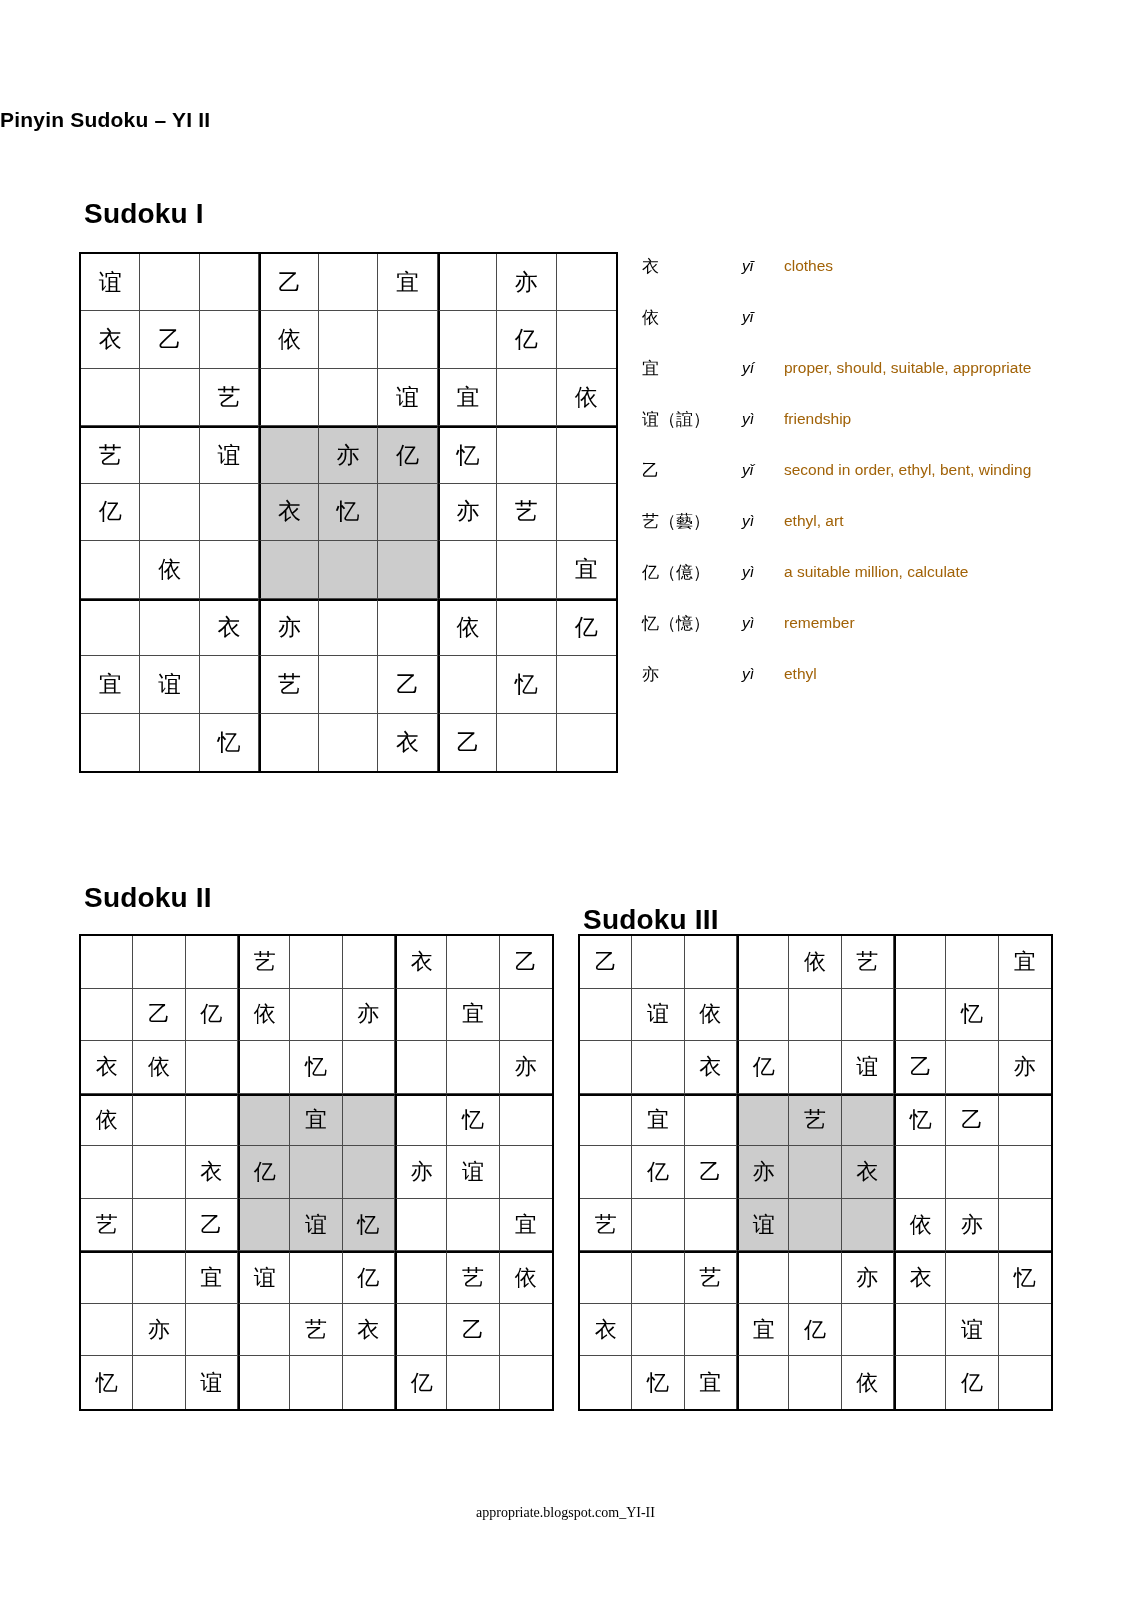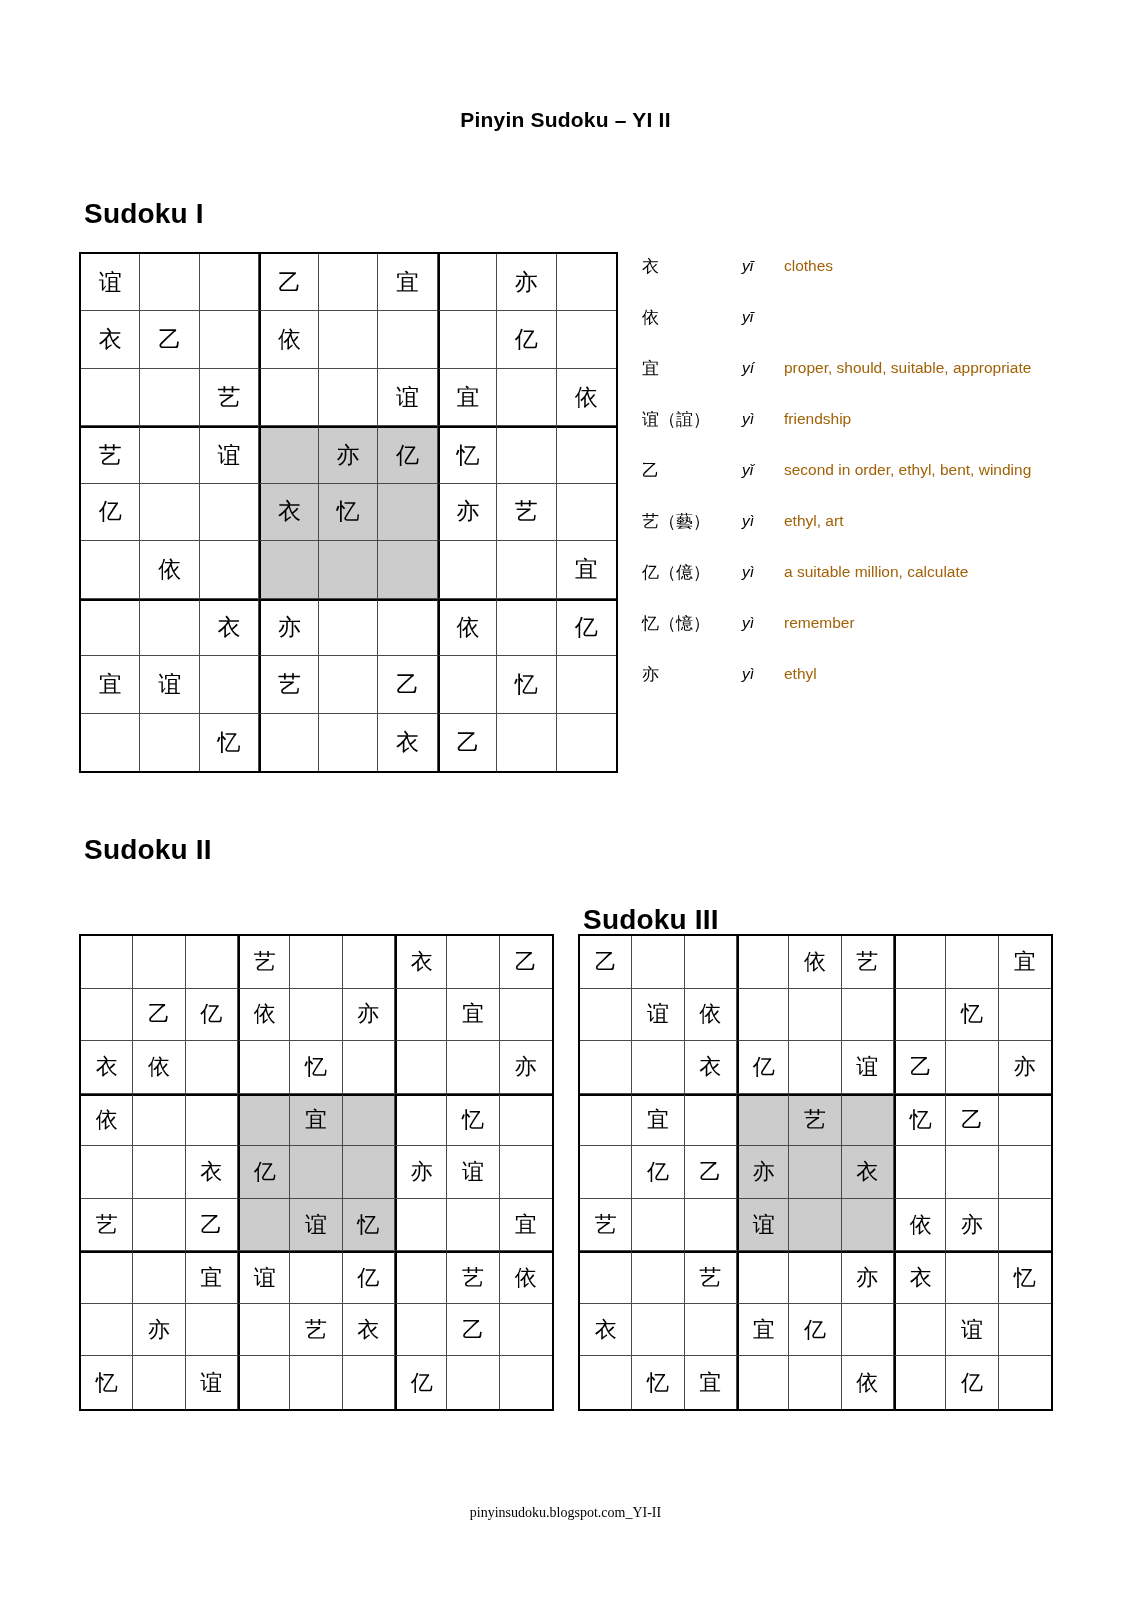--- a/index.html
+++ b/index.html
@@ -17,35 +17,34 @@
     color: #000000;
     overflow: hidden;
   }
 
   
   #page-title {
     position: absolute;
     top: 108px;
     left: 0;
     width: 1131px;
-    text-align: center;
     font-size: 21px;
     font-weight: bold;
     letter-spacing: 0.2px;
   }
 
   
   .section-heading {
     position: absolute;
     font-size: 28px;
     font-weight: bold;
     letter-spacing: 0.2px;
   }
   #heading-sudoku-1 { top: 198px; left: 84px; }
-  #heading-sudoku-2 { top: 834px; left: 84px; }
+  #heading-sudoku-2 { top: 882px; left: 84px; }
   #heading-sudoku-3 { top: 882px; left: 583px; margin-top: 22px; }
 
   
   .sudoku-grid {
     position: absolute;
     display: grid;
     background: #000000;
     border: 2.5px solid #000000;
     gap: 0;
   }
@@ -445,13 +444,13 @@
     <div class="cell last-row">忆</div>
     <div class="cell last-row">宜</div>
     <div class="cell bl last-row"></div>
     <div class="cell last-row"></div>
     <div class="cell last-row">依</div>
     <div class="cell bl last-row"></div>
     <div class="cell last-row">亿</div>
     <div class="cell last-col last-row"></div>
   </div>
 
-<div id="footer">pinyinsudoku.blogspot.com_YI-II</div>
+<div id="footer">appropriate.blogspot.com_YI-II</div>
 
 </body></html>

